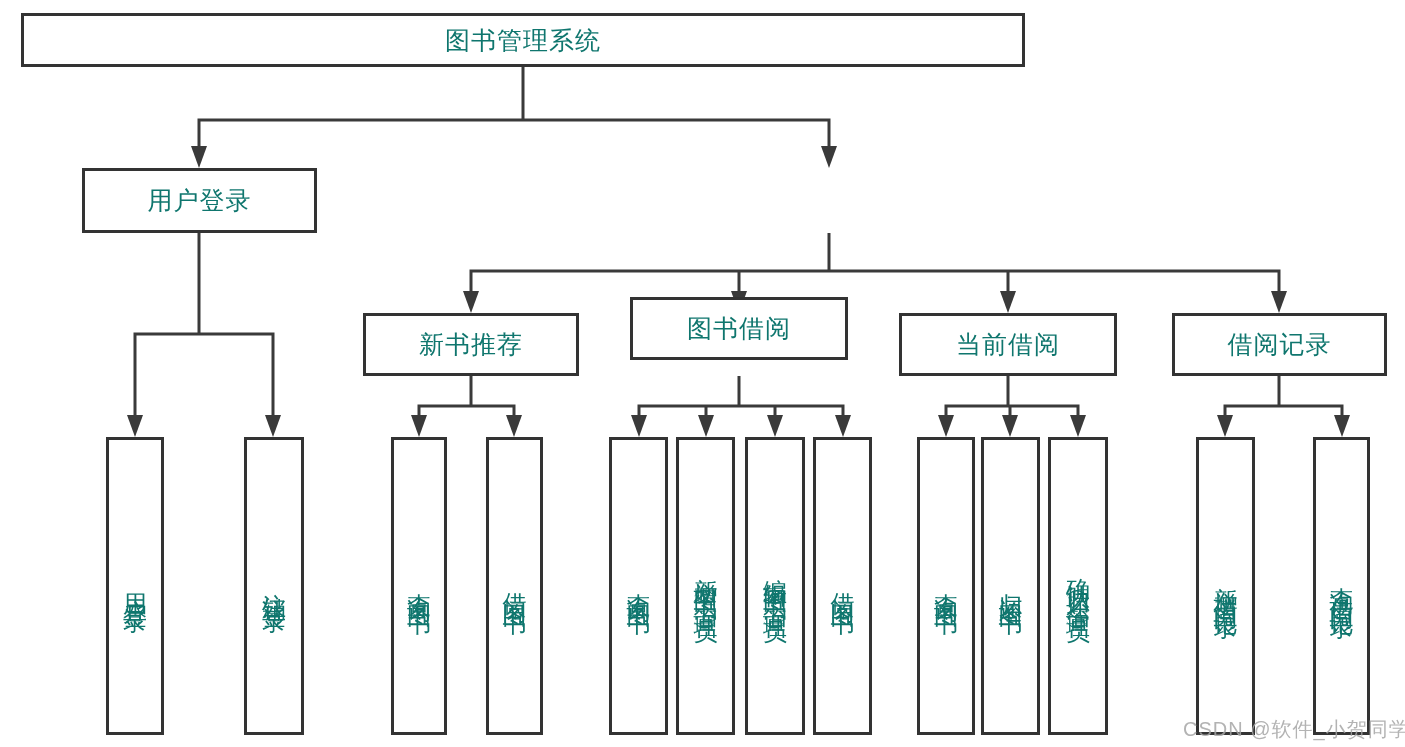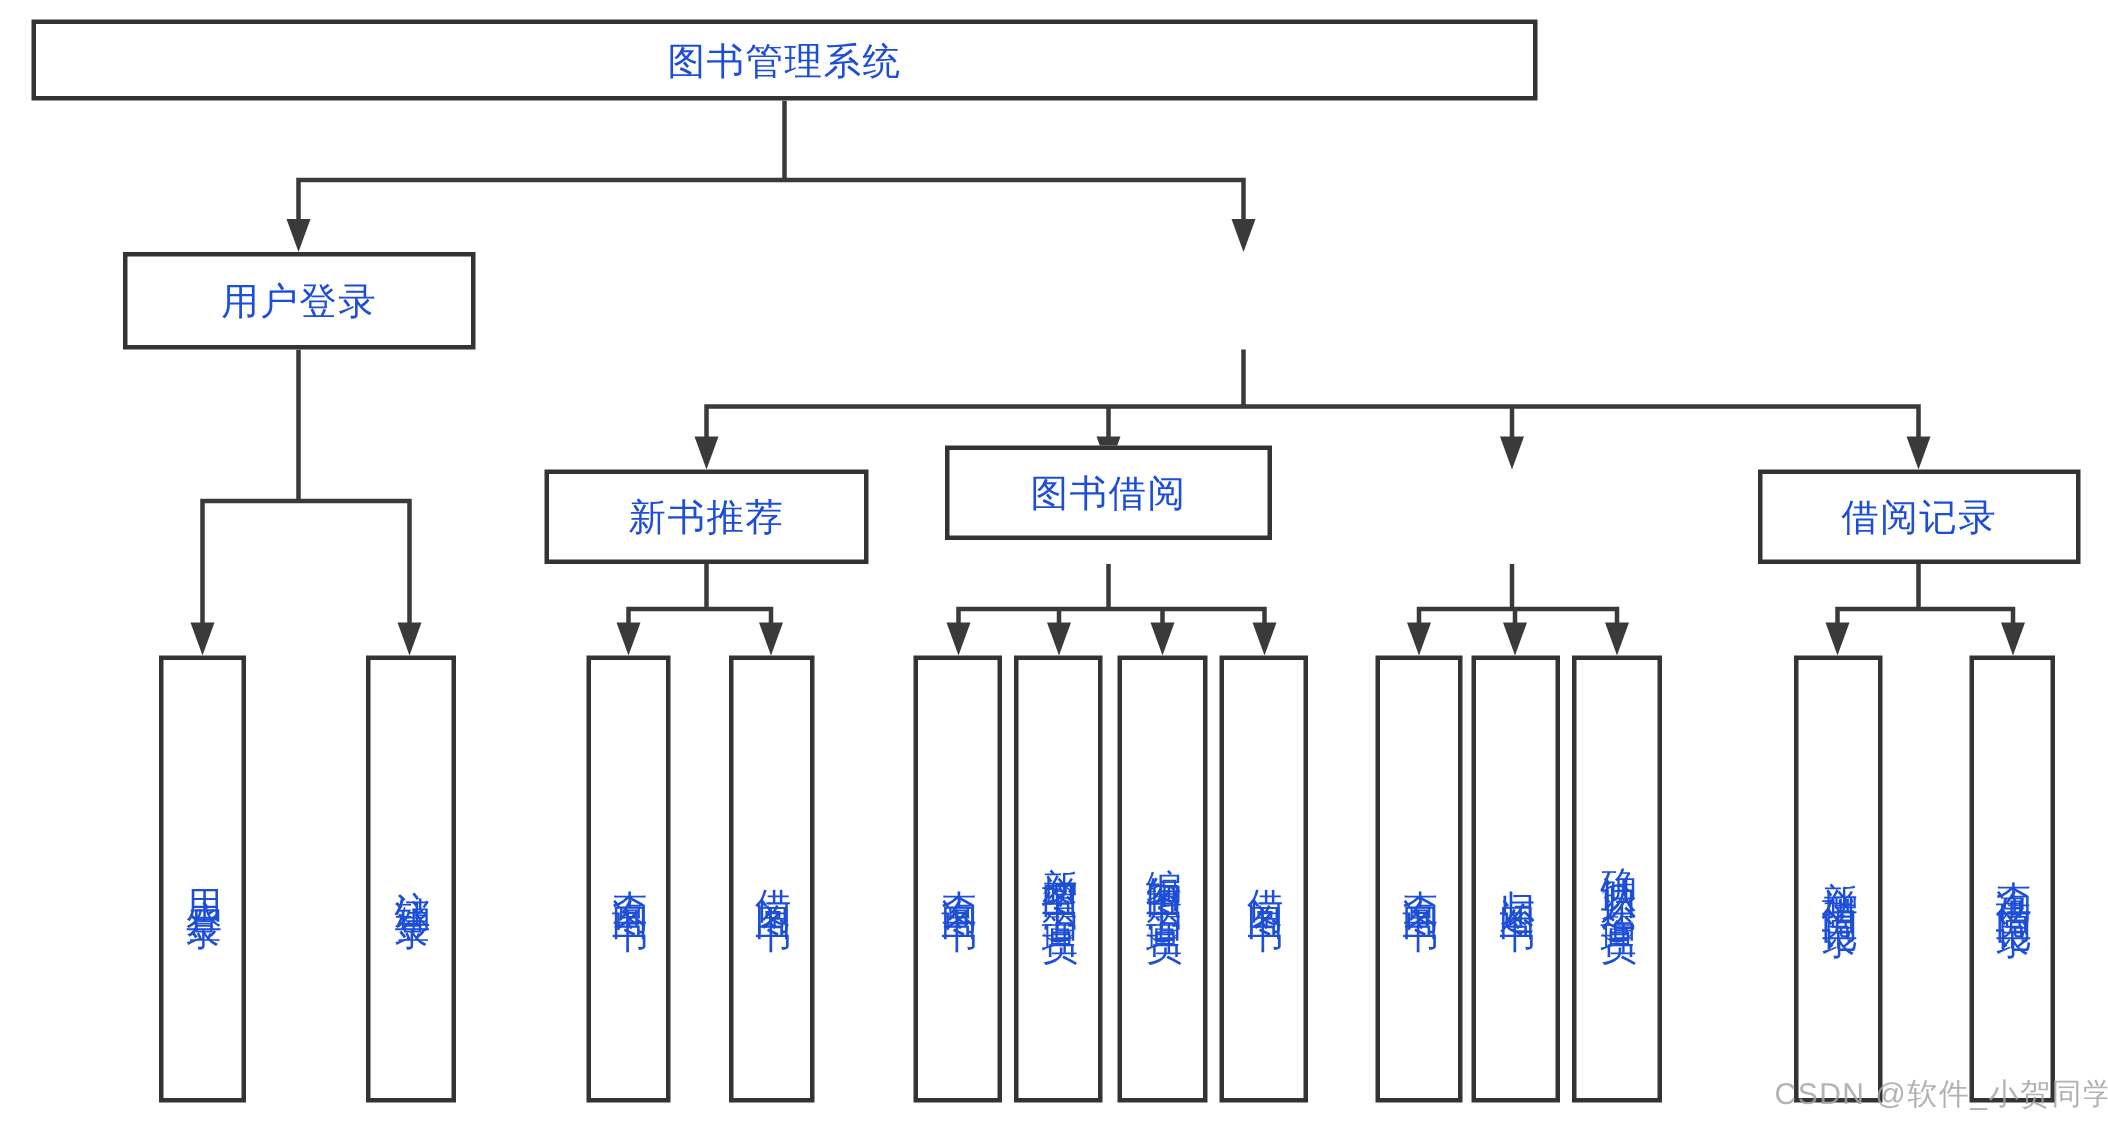--- a/index.html
+++ b/index.html
@@ -27,21 +27,21 @@
   .node {
     position: absolute;
     box-sizing: border-box;
     border: 3px solid #333333;
     background: #ffffff;
     display: flex;
     align-items: center;
     justify-content: center;
     font-size: 25px;
     letter-spacing: 1px;
-    color: #1d4ed8;
+    color: #0f766e;
     z-index: 2;
     text-align: center;
   }
   .vnode {
     writing-mode: vertical-rl;
     text-orientation: mixed;
     letter-spacing: 6px;
     font-size: 24px;
     line-height: 1;
   }
@@ -94,20 +94,21 @@
       <polygon points="1334,415 1350,415 1342,437"></polygon>
     </g>
   </svg>
 
   <div class="node" style="left:21px; top:13px; width:1004px; height:54px;">图书管理系统</div>
 
   <div class="node" style="left:82px; top:168px; width:235px; height:65px;">用户登录</div>
 
   <div class="node" style="left:363px; top:313px; width:216px; height:63px;text-align:center;">新书推荐</div>
   <div class="node" style="left:630px; top:297px; width:218px; height:63px;">图书借阅</div>
+  <div class="node" style="left:899px; top:313px; width:218px; height:63px;">当前借阅</div>
   <div class="node" style="left:1172px; top:313px; width:215px; height:63px;">借阅记录</div>
 
   <div class="node vnode" style="left:106px; top:437px; width:58px; height:298px;">用户登录</div>
   <div class="node vnode" style="left:244px; top:437px; width:60px; height:298px;">注销登录</div>
 
   <div class="node vnode" style="left:391px; top:437px; width:56px; height:298px;">查询图书</div>
   <div class="node vnode" style="left:486px; top:437px; width:57px; height:298px;">借阅图书</div>
 
   <div class="node vnode" style="left:609px; top:437px; width:59px; height:298px;">查询图书</div>
   <div class="node vnode" style="left:676px; top:437px; width:59px; height:298px;">新增图书（管理员）</div>

